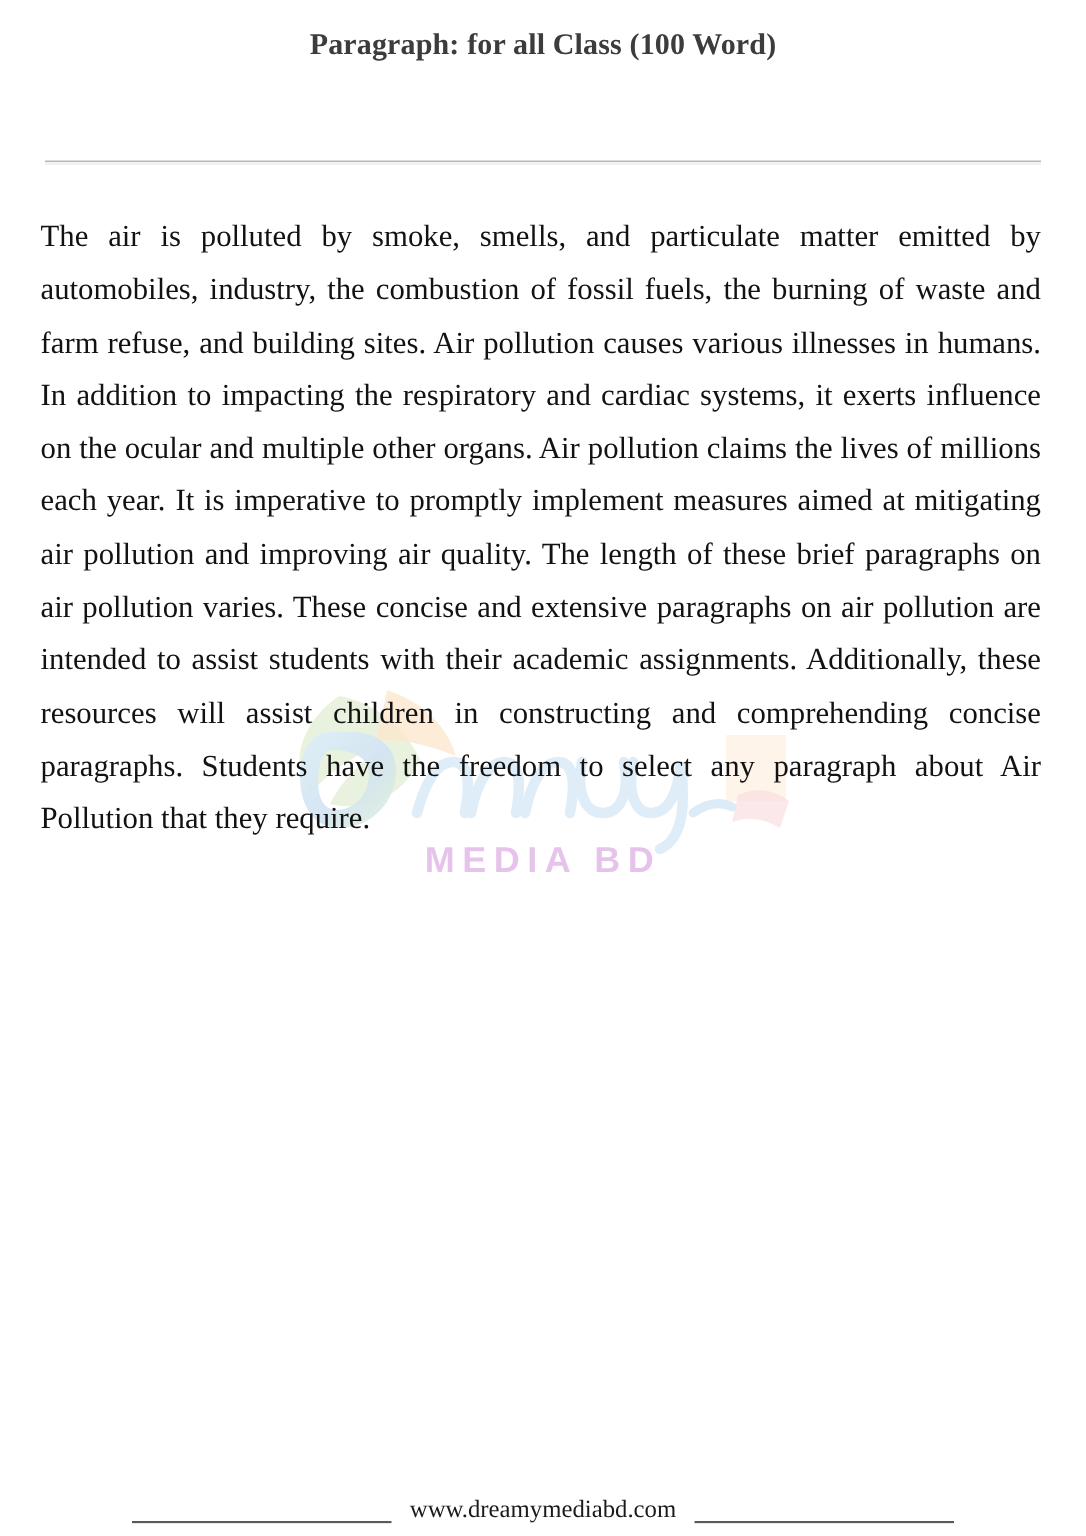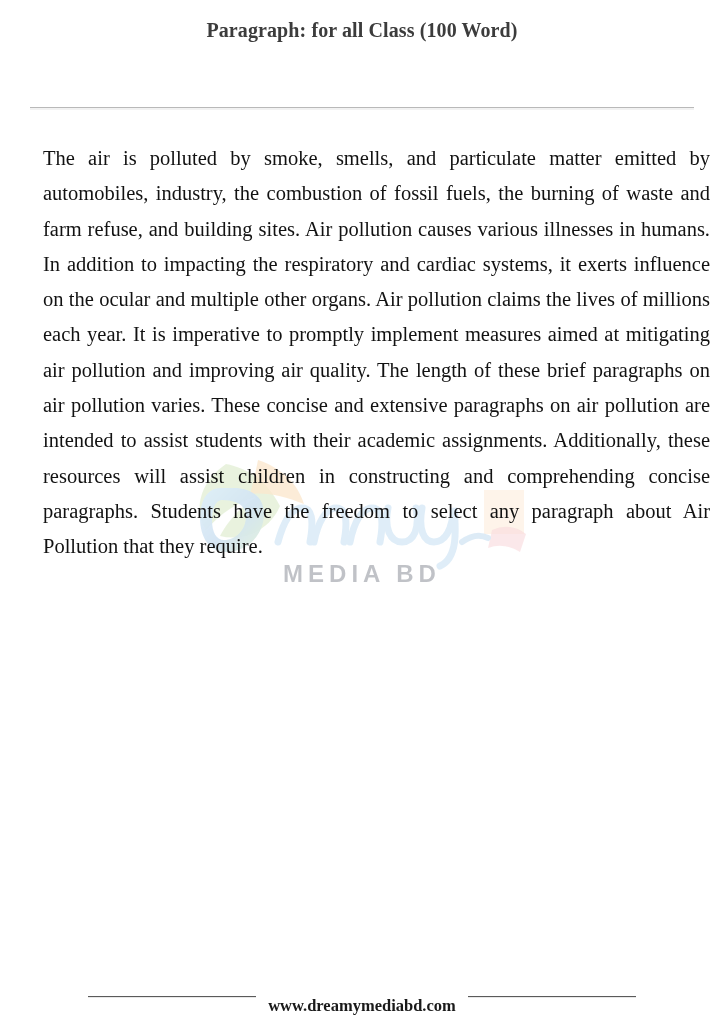--- a/index.html
+++ b/index.html
@@ -98,36 +98,35 @@
     width: 400px;
     height: 130px;
     display: block;
   }
   .wm-sub {
     margin-top: -16px;
     font-family: "Liberation Sans", "DejaVu Sans", sans-serif;
     font-weight: bold;
     font-size: 24px;
     letter-spacing: 5px;
-    color: #0f172a;
+    color: #a21caf;
   }
 
-  .body-wrap { z-index: 2; position: absolute; margin-left: 16px; }
+  .body-wrap { z-index: 2; position: absolute; }
 
   
   .footer {
     position: absolute;
     left: 0;
     right: 0;
     top: 996px;
     display: flex;
-    align-items: flex-start;
+    align-items: flex-end;
     justify-content: center;
     gap: 12px;
-    font-weight: bold;
   }
   .footer-line {
     height: 2px;
     width: 186px;
     background: linear-gradient(to bottom,
                 #5a5a5a 0px, #5a5a5a 1px,
                 #e8e8e8 1px, #e8e8e8 2px);
   }
   .footer-line.left  { margin-left: 88px; }
   .footer-line.right { margin-right: 88px; }

